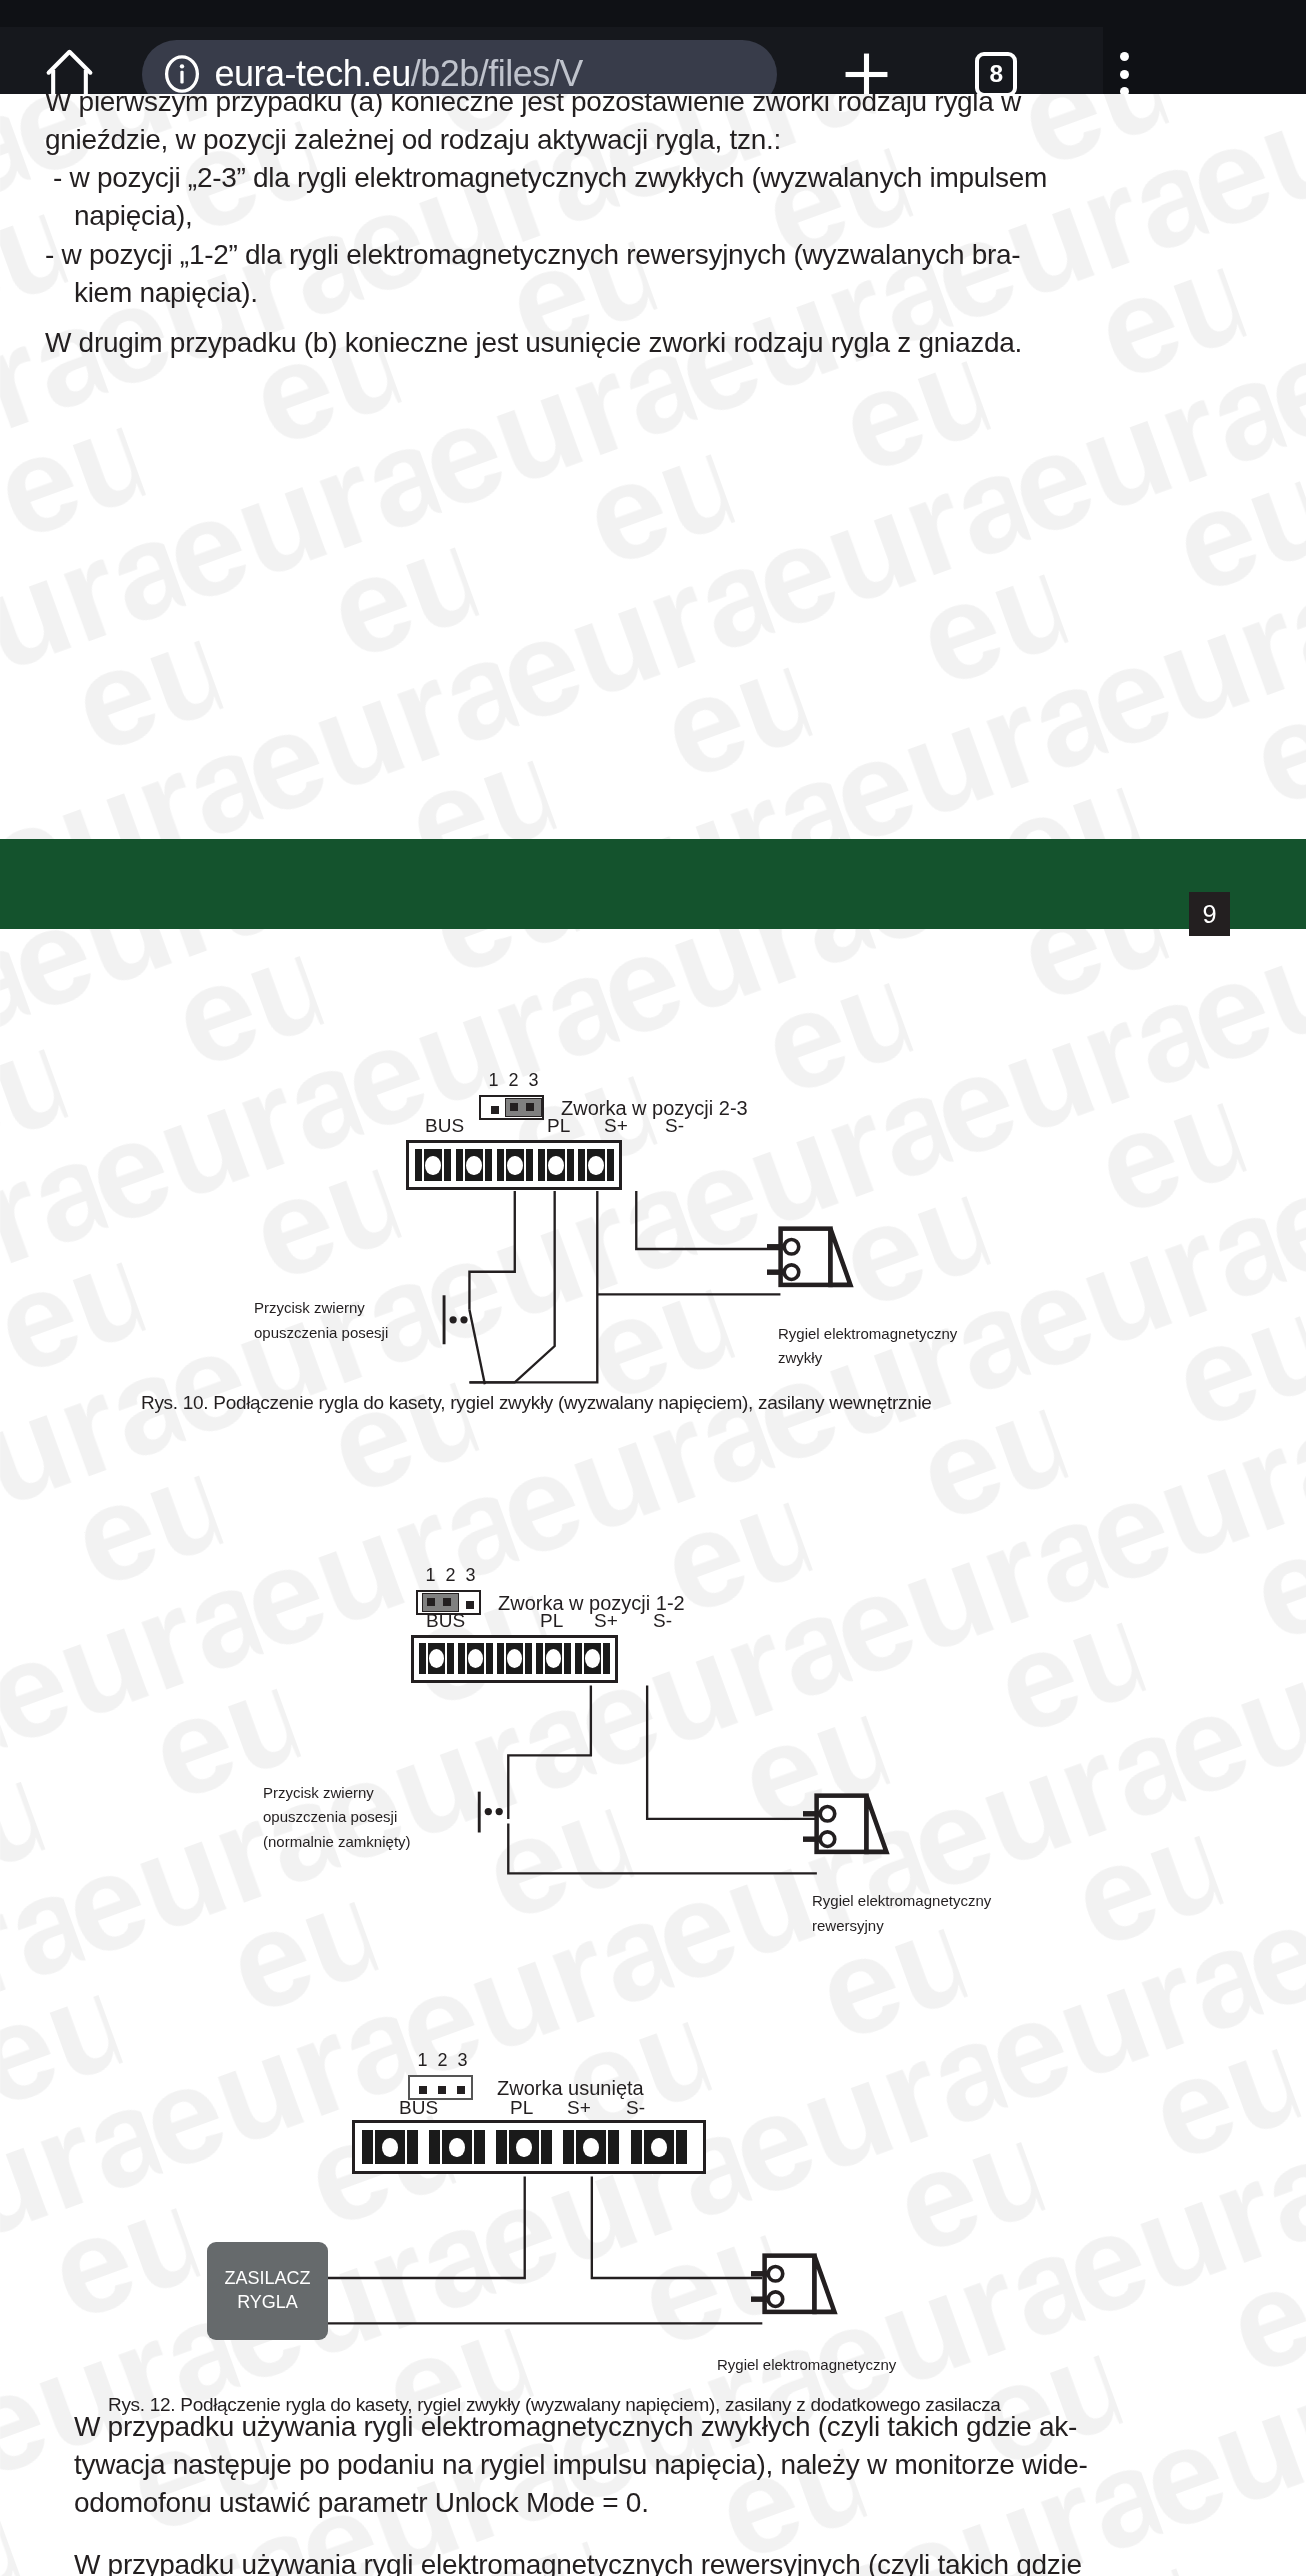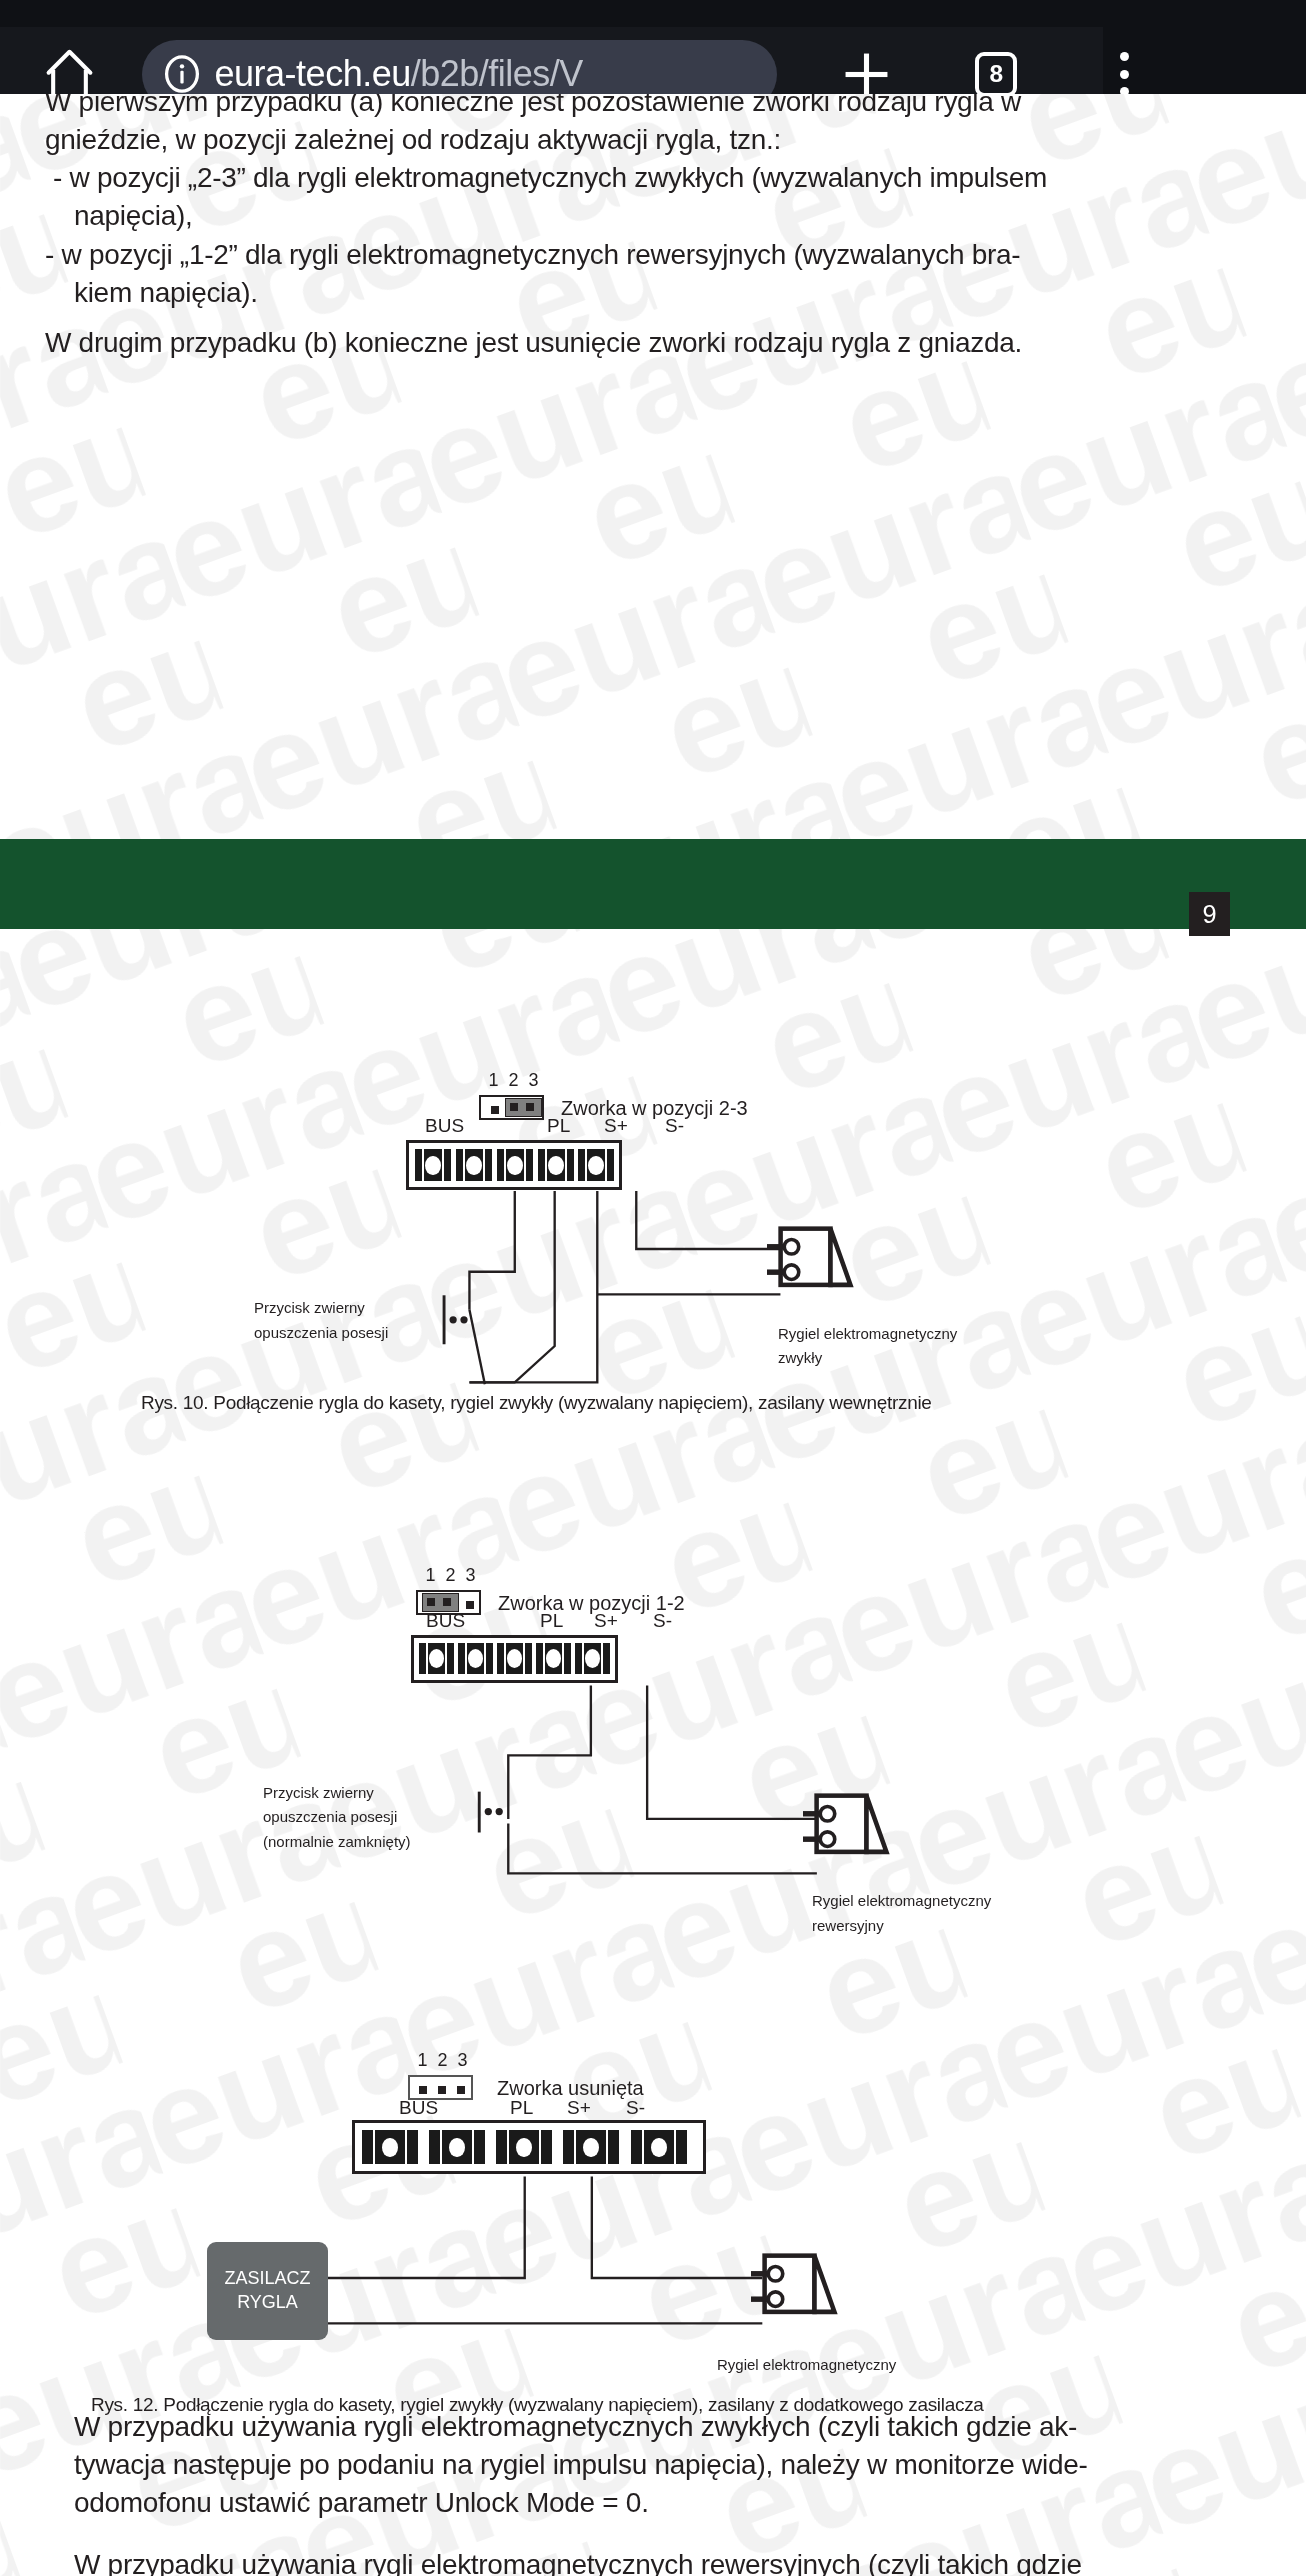--- a/index.html
+++ b/index.html
@@ -568,21 +568,21 @@
           <rect x="15" y="5" width="55" height="62" fill="#ffffff" stroke="#231f20" stroke-width="5"></rect>
           <rect x="0" y="22" width="20" height="6" fill="#231f20"></rect>
           <rect x="0" y="50" width="20" height="6" fill="#231f20"></rect>
           <circle cx="27" cy="25" r="8" fill="#ffffff" stroke="#231f20" stroke-width="4"></circle>
           <circle cx="27" cy="53" r="8" fill="#ffffff" stroke="#231f20" stroke-width="4"></circle>
           <path d="M70 5 L92 67 L70 67 Z" fill="#ffffff" stroke="#231f20" stroke-width="5"></path>
         </svg>
 
         <div class="annot" style="left:717px; top:367px;">Rygiel elektromagnetyczny</div>
 
-        <div class="fig-caption" style="left:91px; top:408px;">Rys. 12. Podłączenie rygla do kasety, rygiel zwykły (wyzwalany napięciem), zasilany z dodatkowego zasilacza</div>
+        <div class="fig-caption" style="left:108px; top:408px;">Rys. 12. Podłączenie rygla do kasety, rygiel zwykły (wyzwalany napięciem), zasilany z dodatkowego zasilacza</div>
       </div>
 
       <div class="doc-text" style="left:74px; top:1479px;">W przypadku używania rygli elektromagnetycznych zwykłych (czyli takich gdzie ak-</div>
       <div class="doc-text" style="left:74px; top:1517px;">tywacja następuje po podaniu na rygiel impulsu napięcia), należy w monitorze wide-</div>
       <div class="doc-text" style="left:74px; top:1555px;">odomofonu ustawić parametr Unlock Mode = 0.</div>
       <div class="doc-text" style="left:74px; top:1617px;">W przypadku używania rygli elektromagnetycznych rewersyjnych (czyli takich gdzie</div>
     </div>
   </div>
 
 </div>

